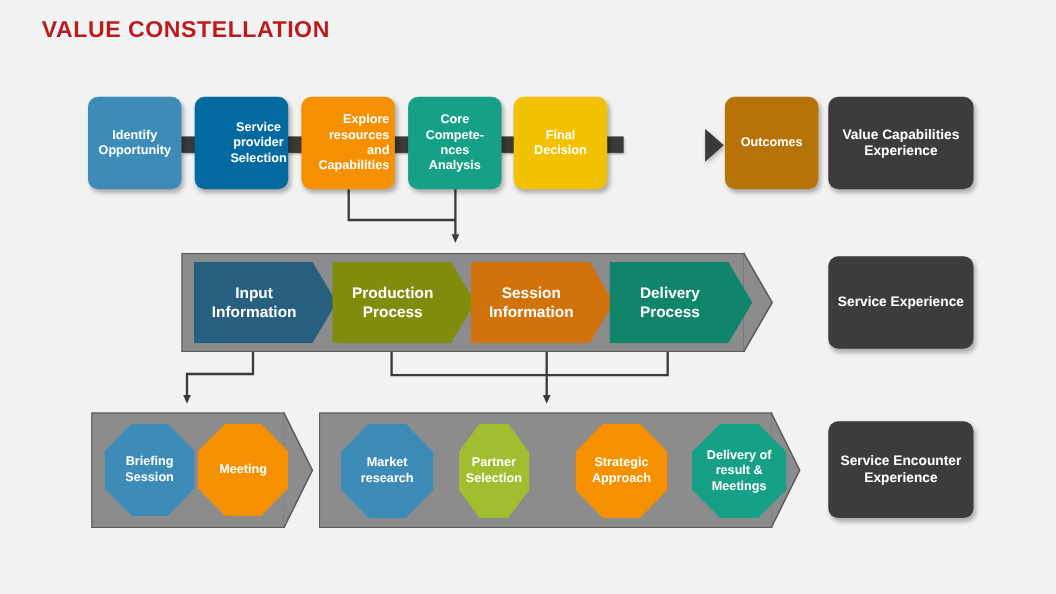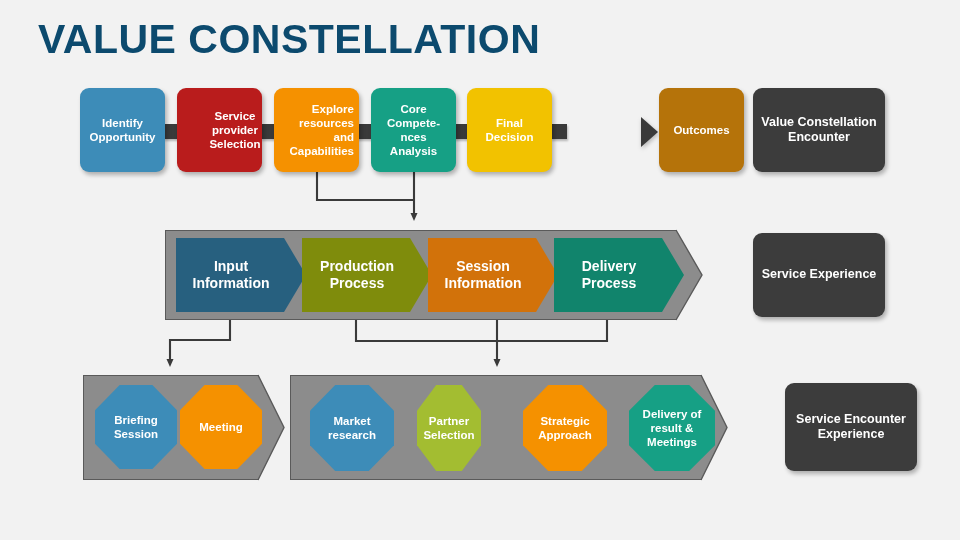--- a/index.html
+++ b/index.html
@@ -12,24 +12,24 @@
   #stage {
     position: relative;
     width: 960px; height: 540px;
     background: #f2f2f2;
   }
 
   
   #title {
     position: absolute;
     left: 38px; top: 16px;
-    font-size: 41px;
+    font-size: 21px;
     font-weight: bold;
     letter-spacing: 0.5px;
-    color: #0c4a6e;
+    color: #b91c1c;
     font-family: "Liberation Sans", sans-serif;
   }
 
   
   .rbox {
     position: absolute;
     border-radius: 9px;
     box-sizing: border-box;
     display: flex;
     align-items: center;
@@ -137,37 +137,37 @@
   <div class="nub" style="left:164px; top:124px;"></div>
   <div class="nub" style="left:261px; top:124px;"></div>
   <div class="nub" style="left:357px; top:124px;"></div>
   <div class="nub" style="left:454px; top:124px;"></div>
   <div class="nub" style="left:551px; top:124px;"></div>
   <div class="tri-arrow" style="left:641px; top:117px;"></div>
 
   <div class="rbox" style="left:80px; top:88px; width:85px; height:84px; background:#3d8cb8;">
     <span>Identify Opportunity</span>
   </div>
-  <div class="rbox" style="left:177px; top:88px; width:85px; height:84px; background:#b91c1c;padding-left:36px;">
+  <div class="rbox" style="left:177px; top:88px; width:85px; height:84px; background:#0369a1;padding-left:36px;">
     <span>Service provider Selection</span>
   </div>
   <div class="rbox" style="left:274px; top:88px; width:85px; height:84px; background:#f59100;text-align:right;">
     <span>Explore resources and Capabilities</span>
   </div>
   <div class="rbox" style="left:371px; top:88px; width:85px; height:84px; background:#16a085;">
     <span>Core Compete-nces Analysis</span>
   </div>
   <div class="rbox" style="left:467px; top:88px; width:85px; height:84px; background:#f2c200;">
     <span>Final Decision</span>
   </div>
   <div class="rbox" style="left:659px; top:88px; width:85px; height:84px; background:#b5730a;">
     <span>Outcomes</span>
   </div>
   <div class="rbox dark" style="left:753px; top:88px; width:132px; height:84px; background:#3c3c3c;">
-    <span>Value Constellation Encounter</span>
+    <span>Value Capabilities Experience</span>
   </div>
 
   <div class="gray-band" style="left:165px; top:230px; width:512px; height:90px;"></div>
   <div class="gray-point" style="left:676px; top:230px; width:26px; height:90px;
               clip-path: polygon(0 0, 100% 50%, 0 100%);
               border:none;"></div>
 
   <svg style="position:absolute; left:670px; top:228px; width:36px; height:96px; z-index:2;">
     <polyline points="6,2 32,47 6,92" fill="none" stroke="#5a5a5a" stroke-width="1.4"></polyline>
   </svg>
@@ -216,21 +216,21 @@
   <div class="oct" style="left:417px; top:385px; width:64px; height:86px; background:#a3bd31;">
     <span>Partner Selection</span>
   </div>
   <div class="oct" style="left:523px; top:385px; width:84px; height:86px; background:#f59100;">
     <span>Strategic Approach</span>
   </div>
   <div class="oct" style="left:629px; top:385px; width:86px; height:86px; background:#16a085;">
     <span>Delivery of result &amp; Meetings</span>
   </div>
 
-  <div class="rbox dark" style="left:753px; top:383px; width:132px; height:88px; background:#3c3c3c;margin-left:32px;">
+  <div class="rbox dark" style="left:753px; top:383px; width:132px; height:88px; background:#3c3c3c;">
     <span>Service Encounter Experience</span>
   </div>
 
   <svg id="lines">
     <defs>
       <marker id="ah" markerWidth="9" markerHeight="9" refX="4.5" refY="4" orient="auto" markerUnits="userSpaceOnUse">
         <path d="M0.5,0.5 L8.5,4 L0.5,7.5 Z" fill="#3a3a3a"></path>
       </marker>
     </defs>
     <g fill="none" stroke="#3a3a3a" stroke-width="2.1">

